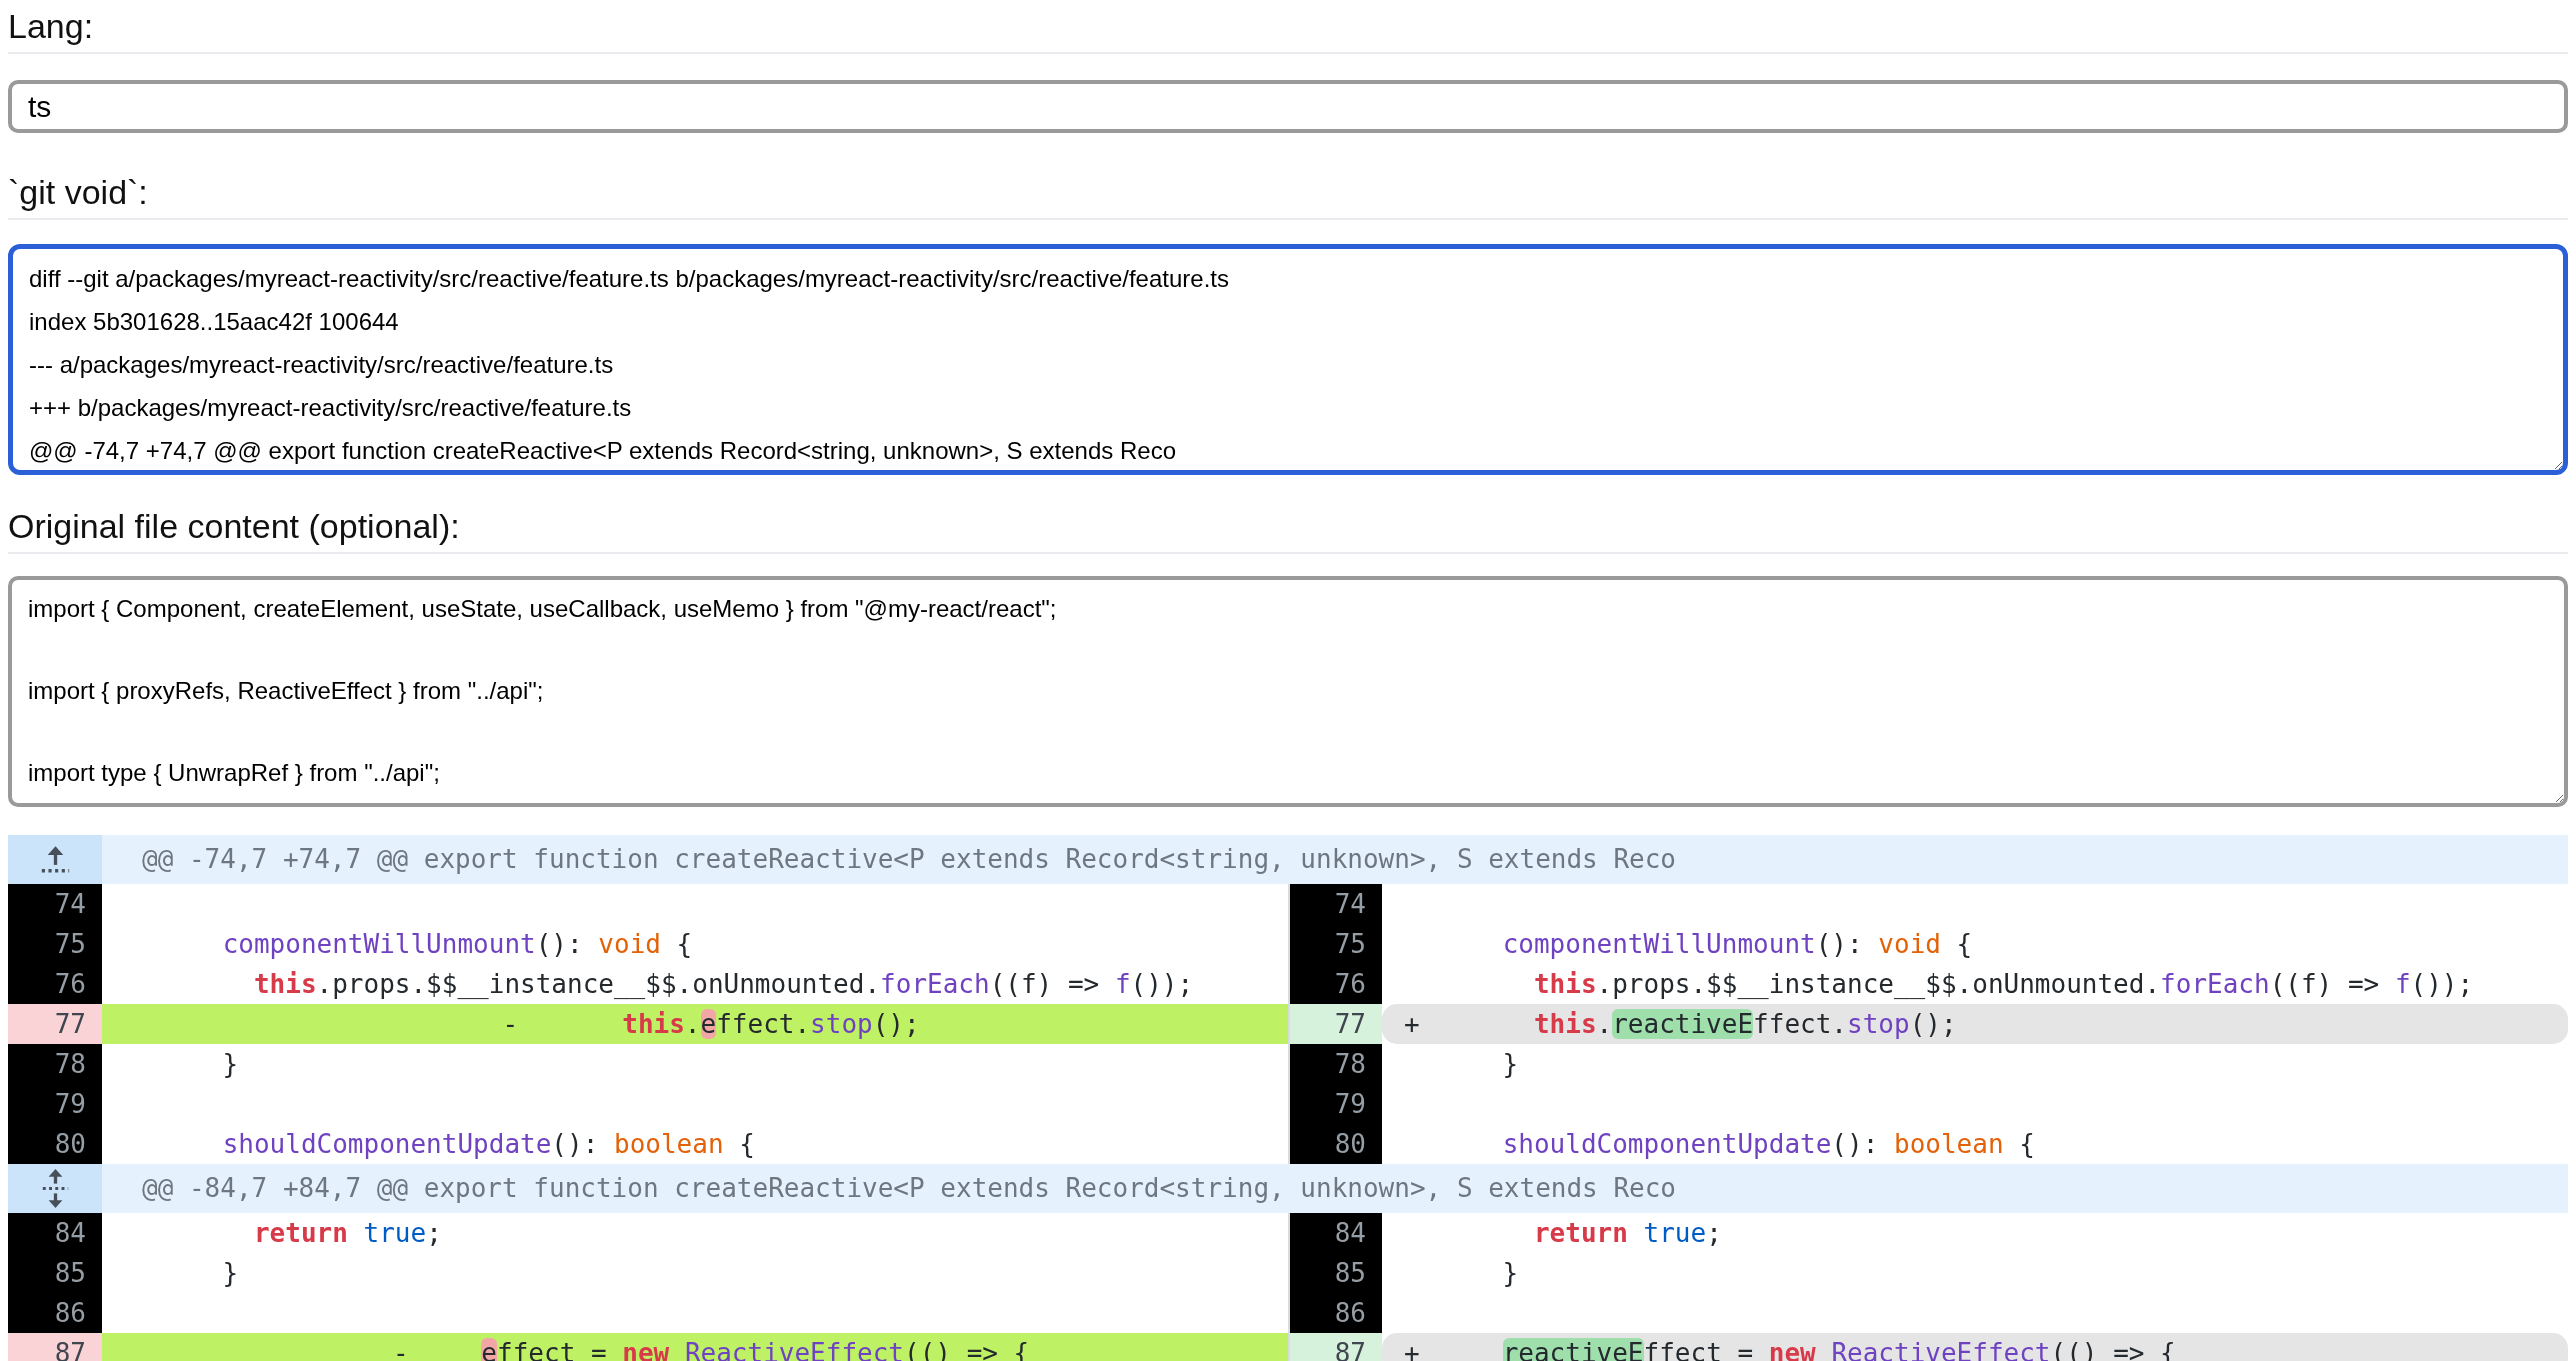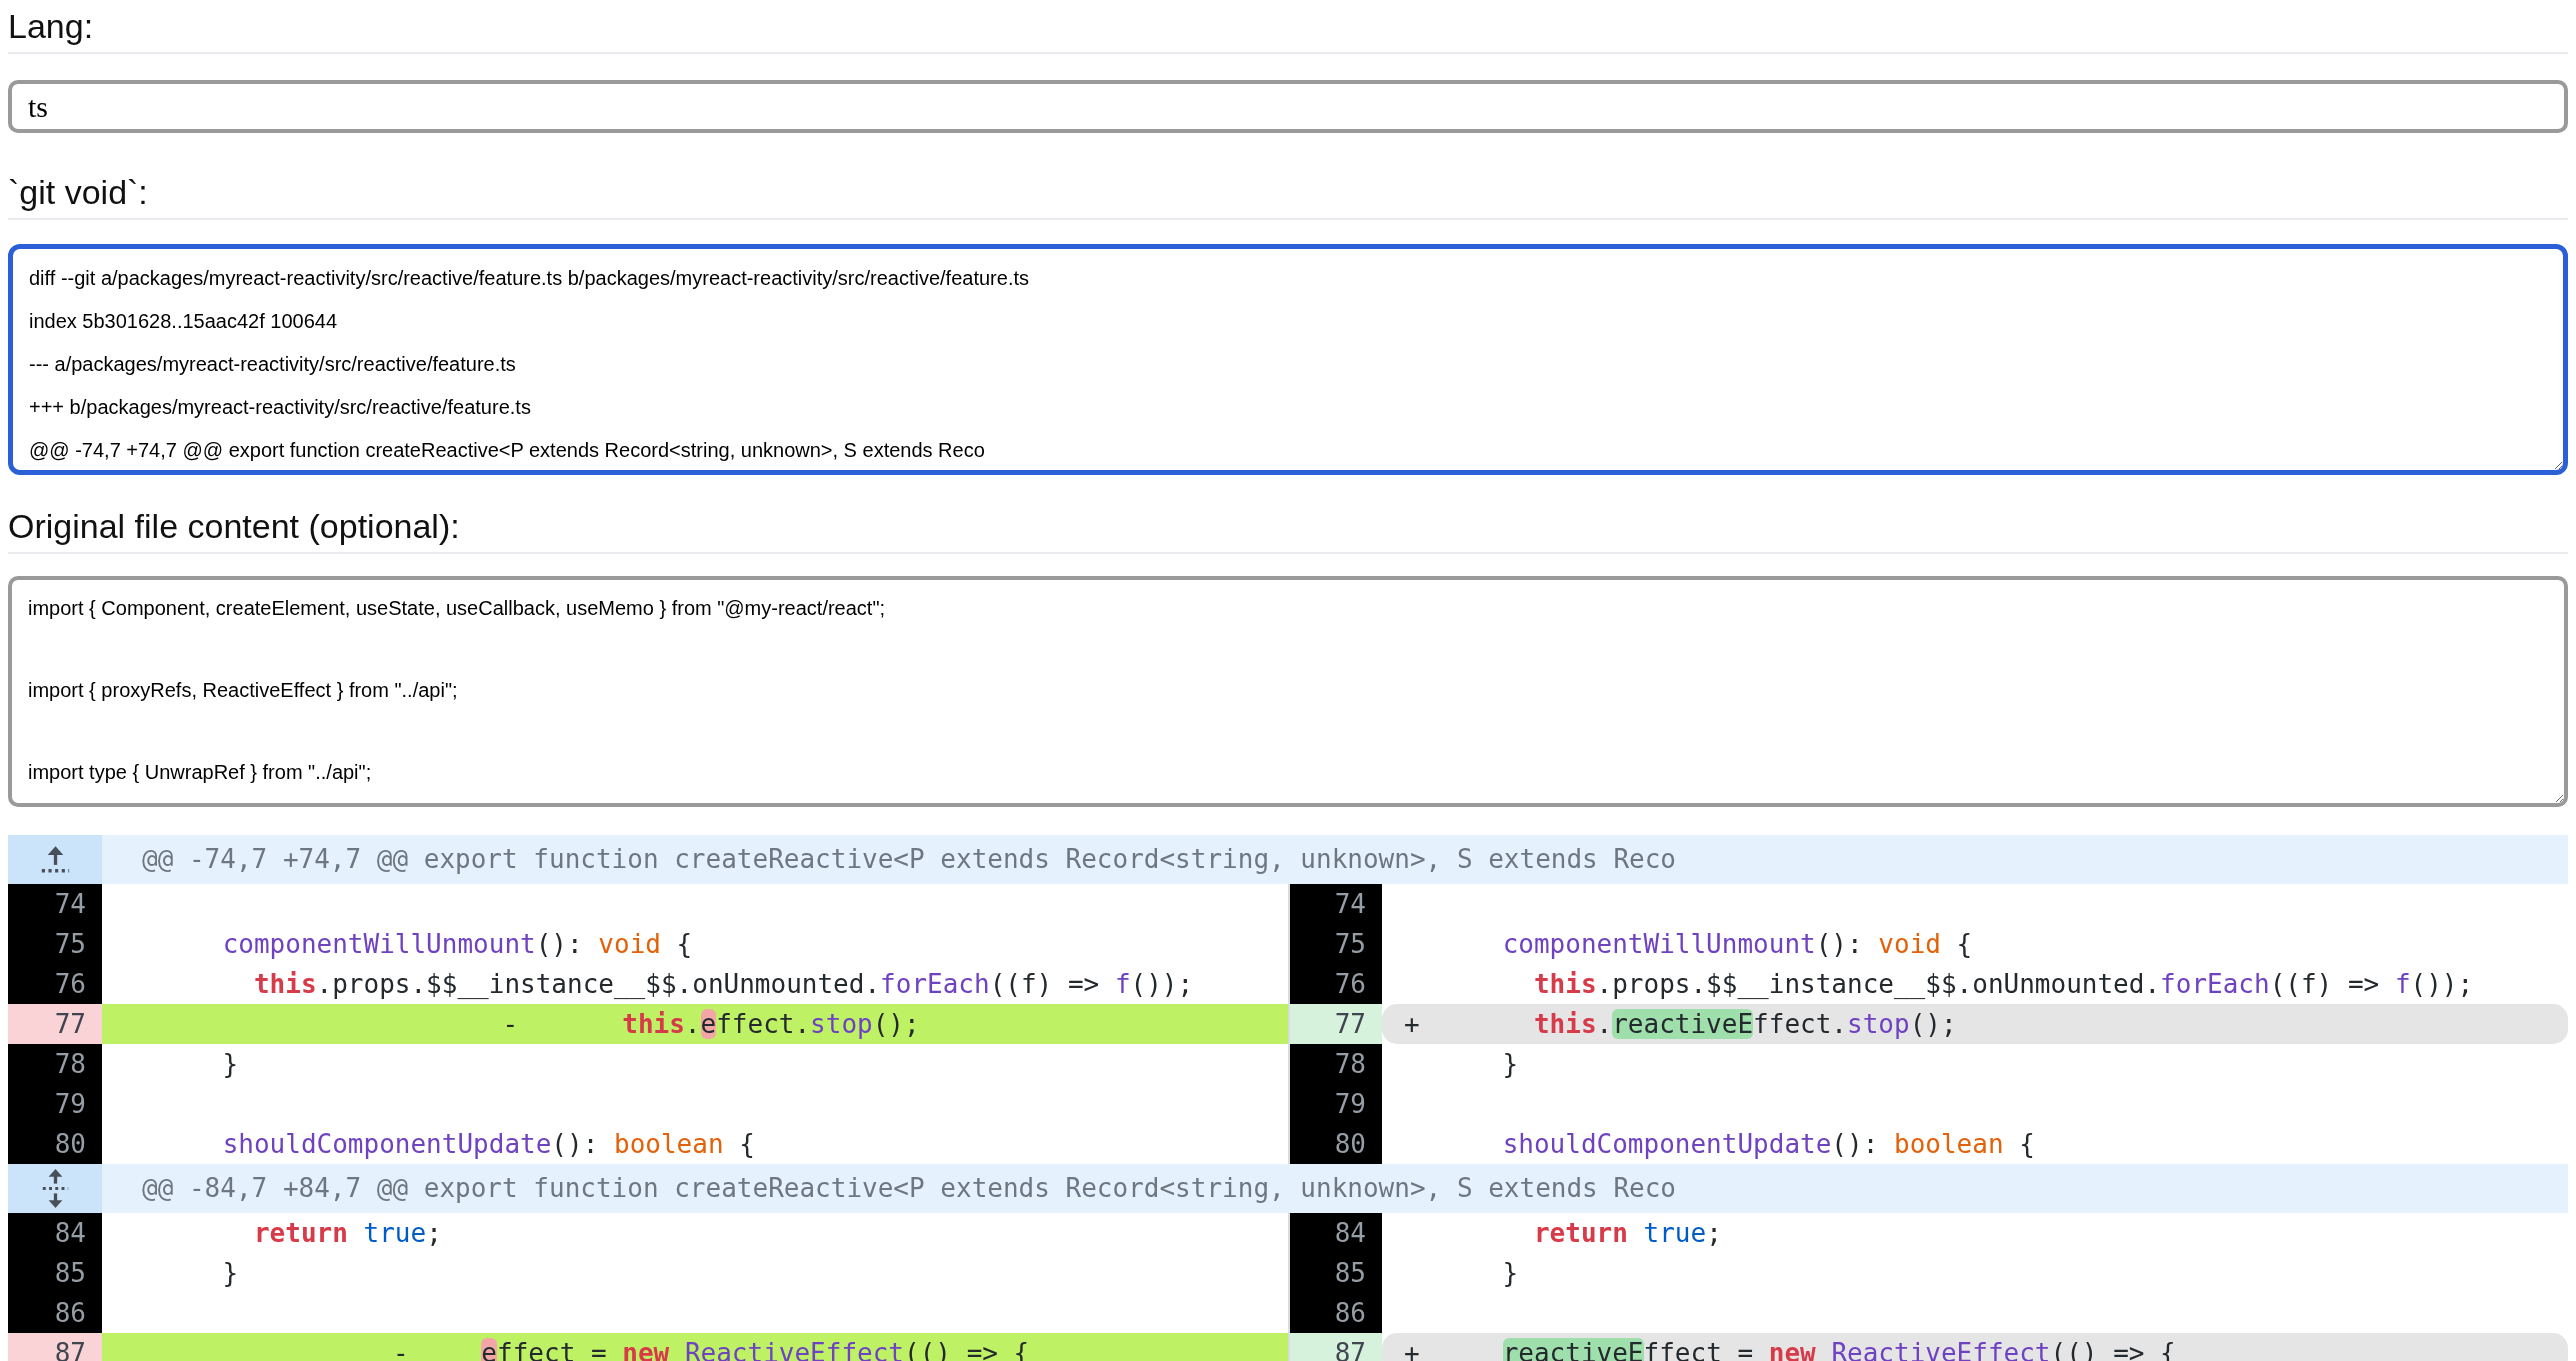--- a/index.html
+++ b/index.html
@@ -21,29 +21,29 @@
   }
   .section-label.mt42 { margin-top: 41px; }
   .section-label.mt33 { margin-top: 33px; }
 
   
   .text-input {
     box-sizing: border-box;
     display: block; width: 2560px; height: 53px;
     margin-top: 26px;
     border: 4px solid #9a9a9a; border-radius: 10px;
-    font-family: Liberation Serif, serif;
+    font-family: Liberation Sans, sans-serif;
     font-size: 30px; padding: 2px 16px; color: #000;
     outline: none; background: #fff;
   }
   textarea.box {
     box-sizing: border-box;
     display: block; width: 2560px; height: 231px;
     font-family: "Liberation Sans", sans-serif;
-    font-size: 20px; line-height: 43px;
+    font-size: 24px; line-height: 43px;
     padding: 8px 16px; color: #000;
     background: #fff; outline: none;
     white-space: pre; overflow: hidden;
     resize: both;
   }
   #gitDiffTextarea {
     margin-top: 24px;
     border: 5px solid #2a5fd7; border-radius: 12px;
   }
   #originalTextarea {

